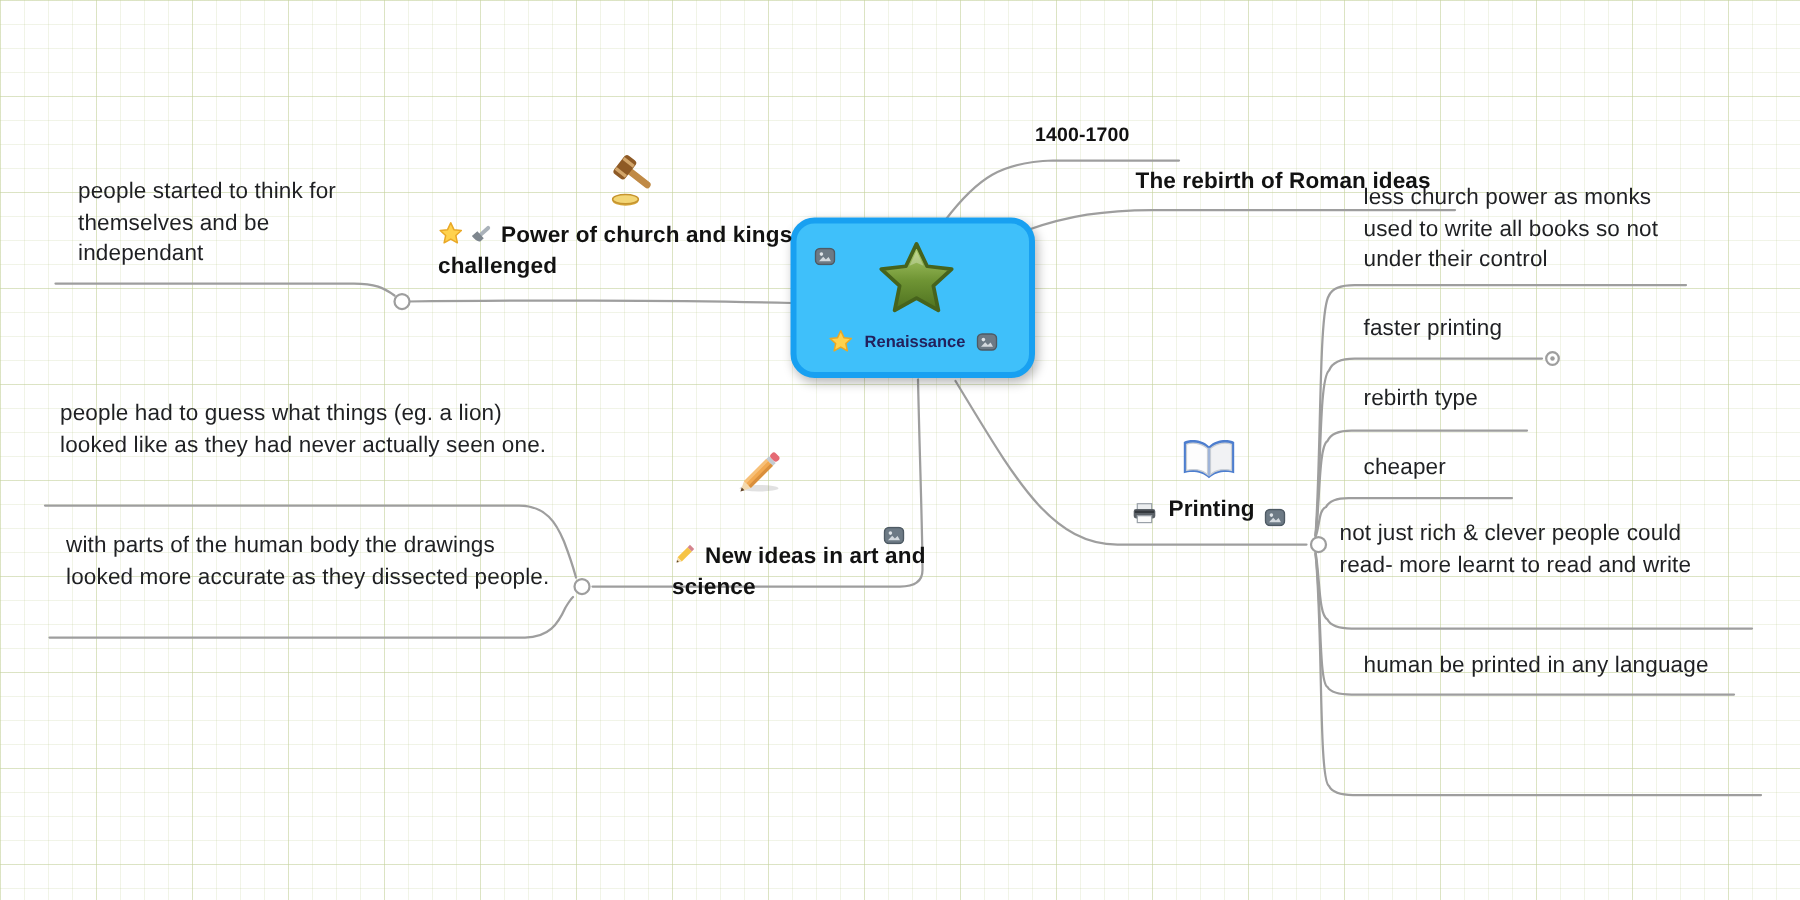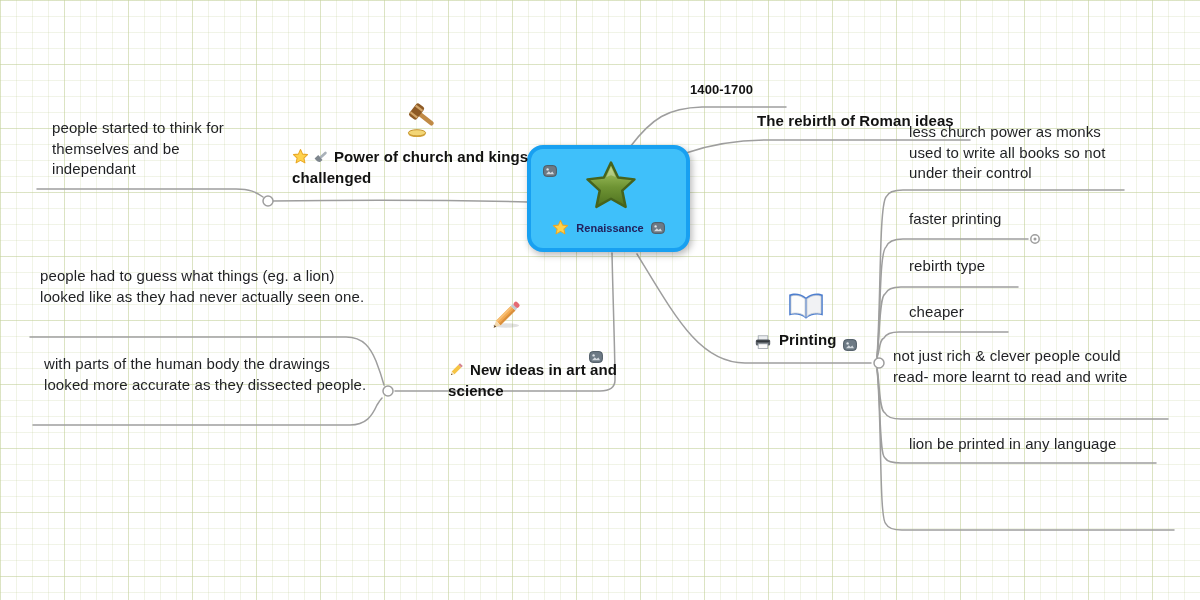--- a/index.html
+++ b/index.html
@@ -199,15 +199,15 @@
   <div class="t" style="left:52px;top:118px;width:206px;">people started to think for themselves and be independant</div>
 
   <div class="t" style="left:44px;top:354px;width:330px;">with parts of the human body the drawings looked more accurate as they dissected people.</div>
   <div class="t" style="left:40px;top:266px;width:334px;">people had to guess what things (eg. a lion) looked like as they had never actually seen one.</div>
 
   <div class="t" style="left:909px;top:122px;width:216px;">less church power as monks used to write all books so not under their control</div>
   <div class="t" style="left:909px;top:209px;">faster printing</div>
   <div class="t" style="left:909px;top:256px;">rebirth type</div>
   <div class="t" style="left:909px;top:302px;">cheaper</div>
   <div class="t" style="left:865px;top:346px;width:262px;margin-left:28px;">not just rich &amp; clever people could read- more learnt to read and write</div>
-  <div class="t" style="left:909px;top:434px;">lion be printed in any language</div>
+  <div class="t" style="left:909px;top:434px;">human be printed in any language</div>
 
 </div>
 
 </body></html>

